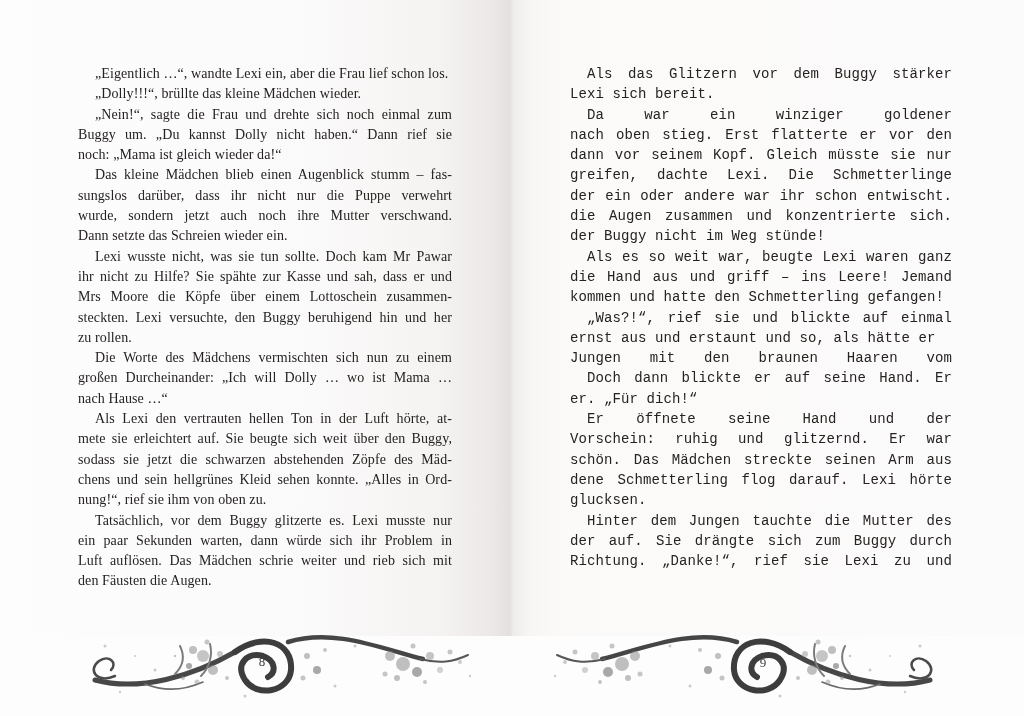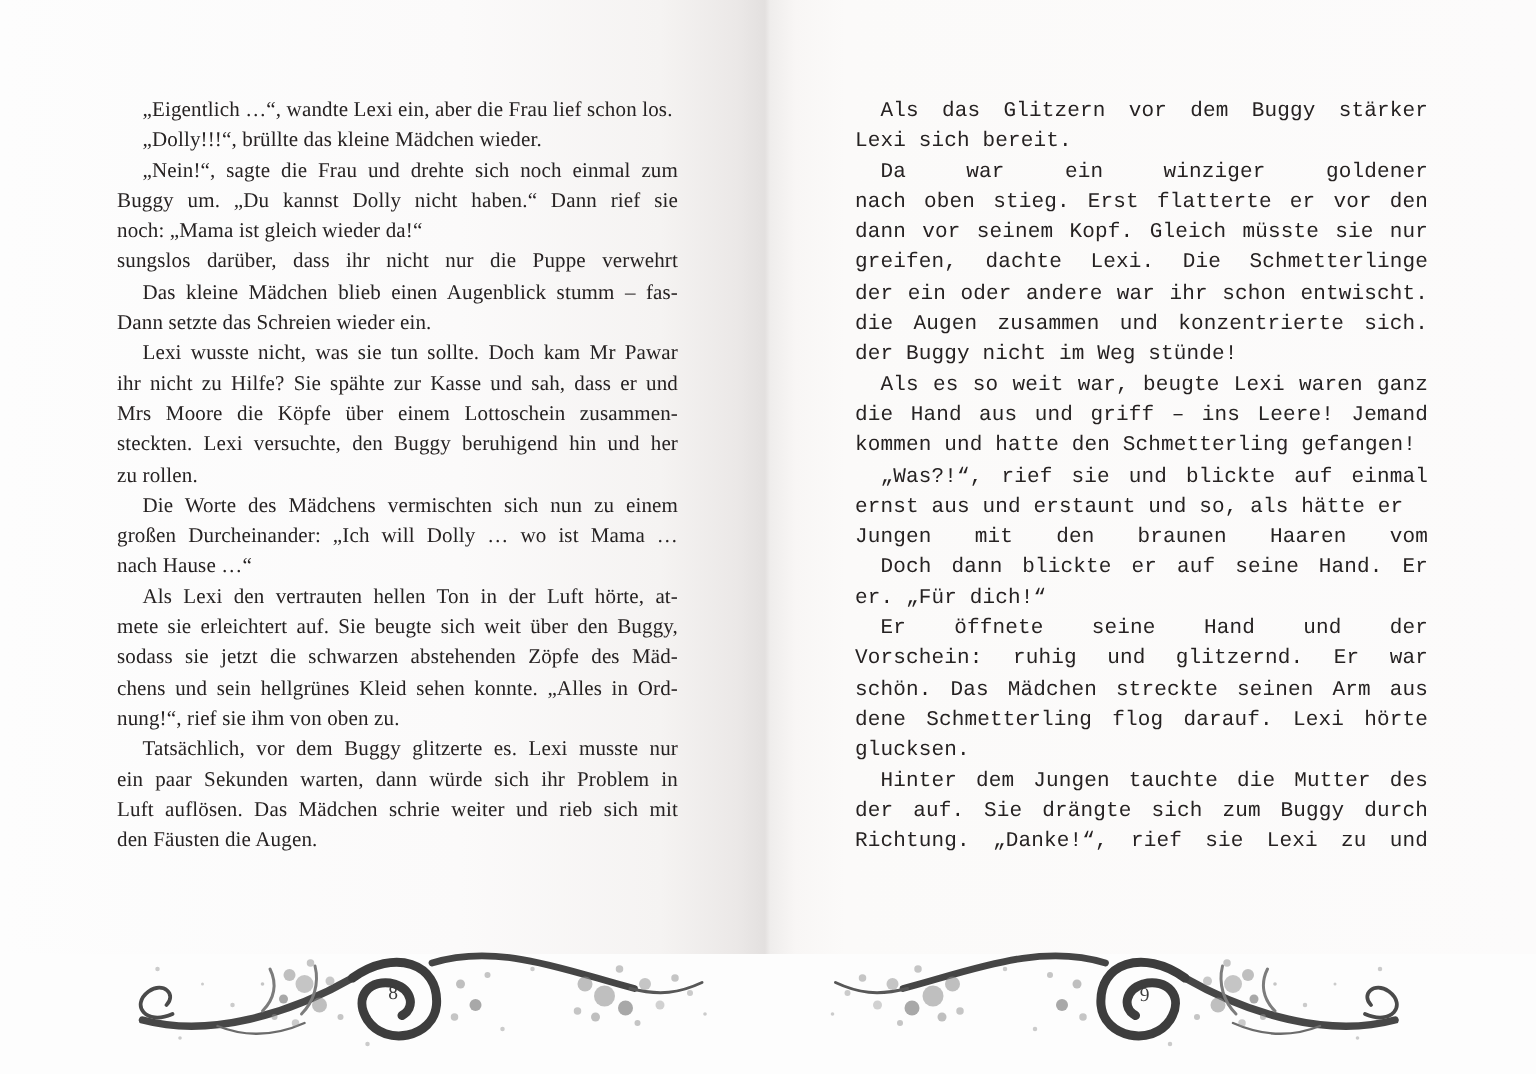--- a/index.html
+++ b/index.html
@@ -44,22 +44,23 @@
 <body>
 
 <div class="spread">
 
   <div class="text-block left">
       <div class="line ind end">„Eigentlich …“, wandte Lexi ein, aber die Frau lief schon los.</div>
       <div class="line ind end">„Dolly!!!“, brüllte das kleine Mädchen wieder.</div>
       <div class="line ind">„Nein!“, sagte die Frau und drehte sich noch einmal zum</div>
       <div class="line">Buggy um. „Du kannst Dolly nicht haben.“ Dann rief sie</div>
       <div class="line end">noch: „Mama ist gleich wieder da!“</div>
+      <div class="line ind">Das kleine Mädchen blieb einen Augenblick stumm – fas-</div>
       <div class="line">sungslos darüber, dass ihr nicht nur die Puppe verwehrt</div>
-      <div class="line ind">Das kleine Mädchen blieb einen Augenblick stumm – fas-</div>
+      <div class="line">wurde, sondern jetzt auch noch ihre Mutter verschwand.</div>
       <div class="line end">Dann setzte das Schreien wieder ein.</div>
       <div class="line ind">Lexi wusste nicht, was sie tun sollte. Doch kam Mr Pawar</div>
       <div class="line">ihr nicht zu Hilfe? Sie spähte zur Kasse und sah, dass er und</div>
       <div class="line">Mrs Moore die Köpfe über einem Lottoschein zusammen-</div>
       <div class="line">steckten. Lexi versuchte, den Buggy beruhigend hin und her</div>
       <div class="line end">zu rollen.</div>
       <div class="line ind">Die Worte des Mädchens vermischten sich nun zu einem</div>
       <div class="line">großen Durcheinander: „Ich will Dolly … wo ist Mama …</div>
       <div class="line end">nach Hause …“</div>
       <div class="line ind">Als Lexi den vertrauten hellen Ton in der Luft hörte, at-</div>

